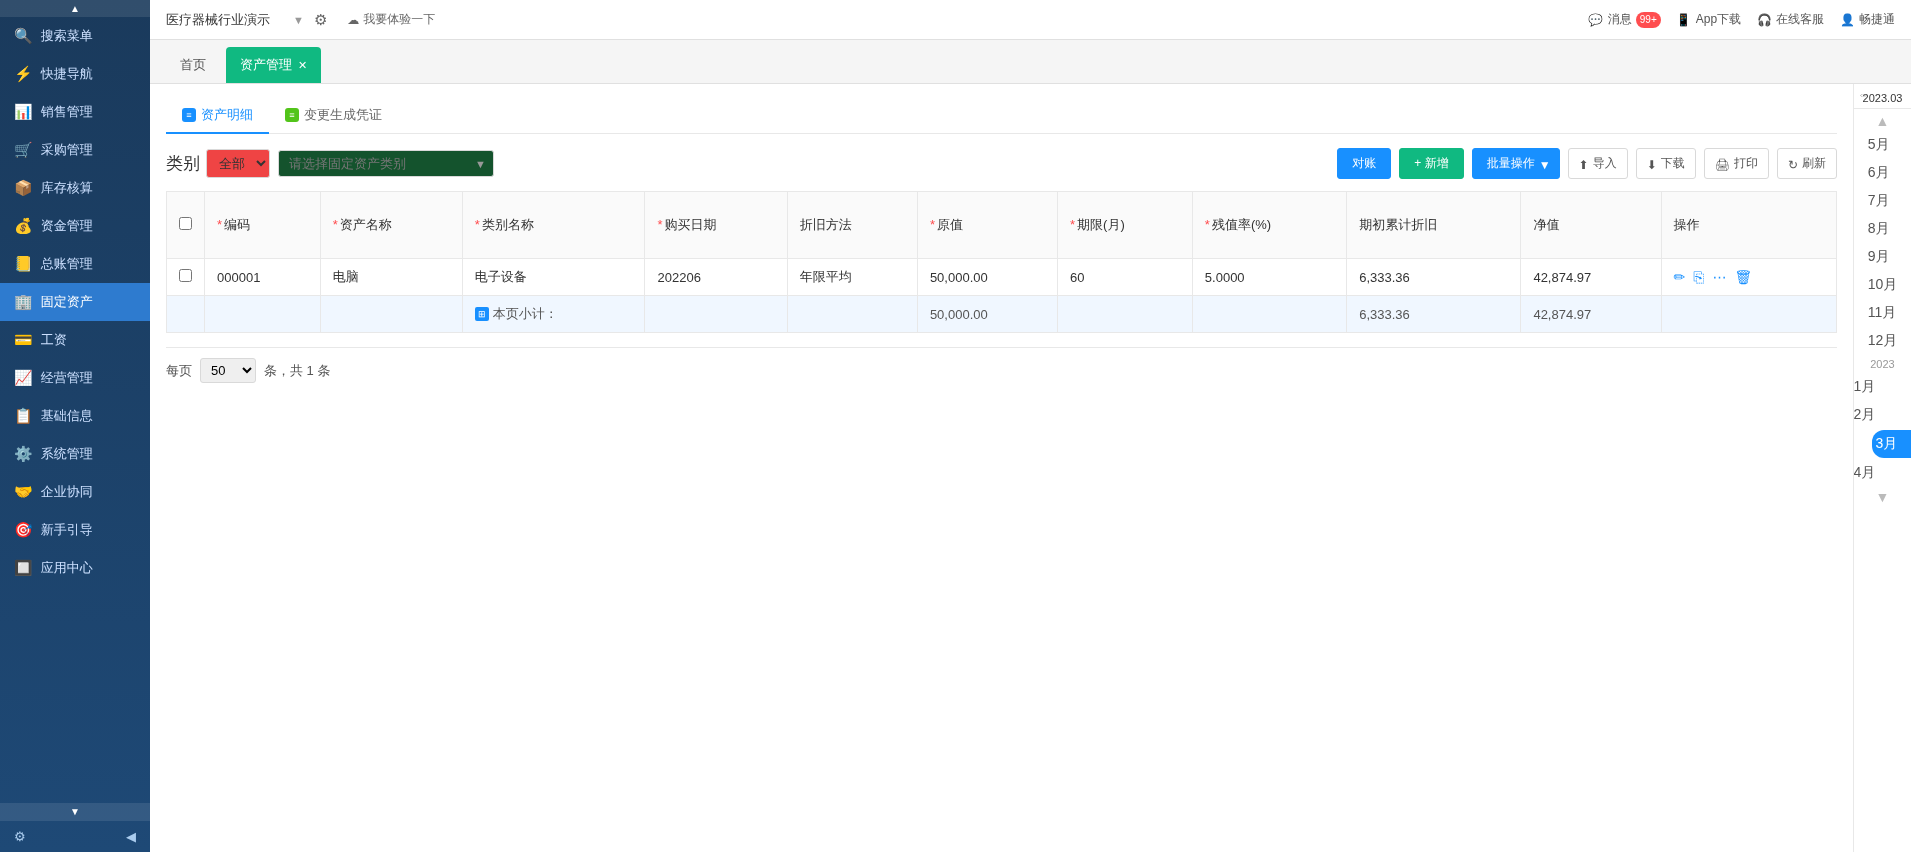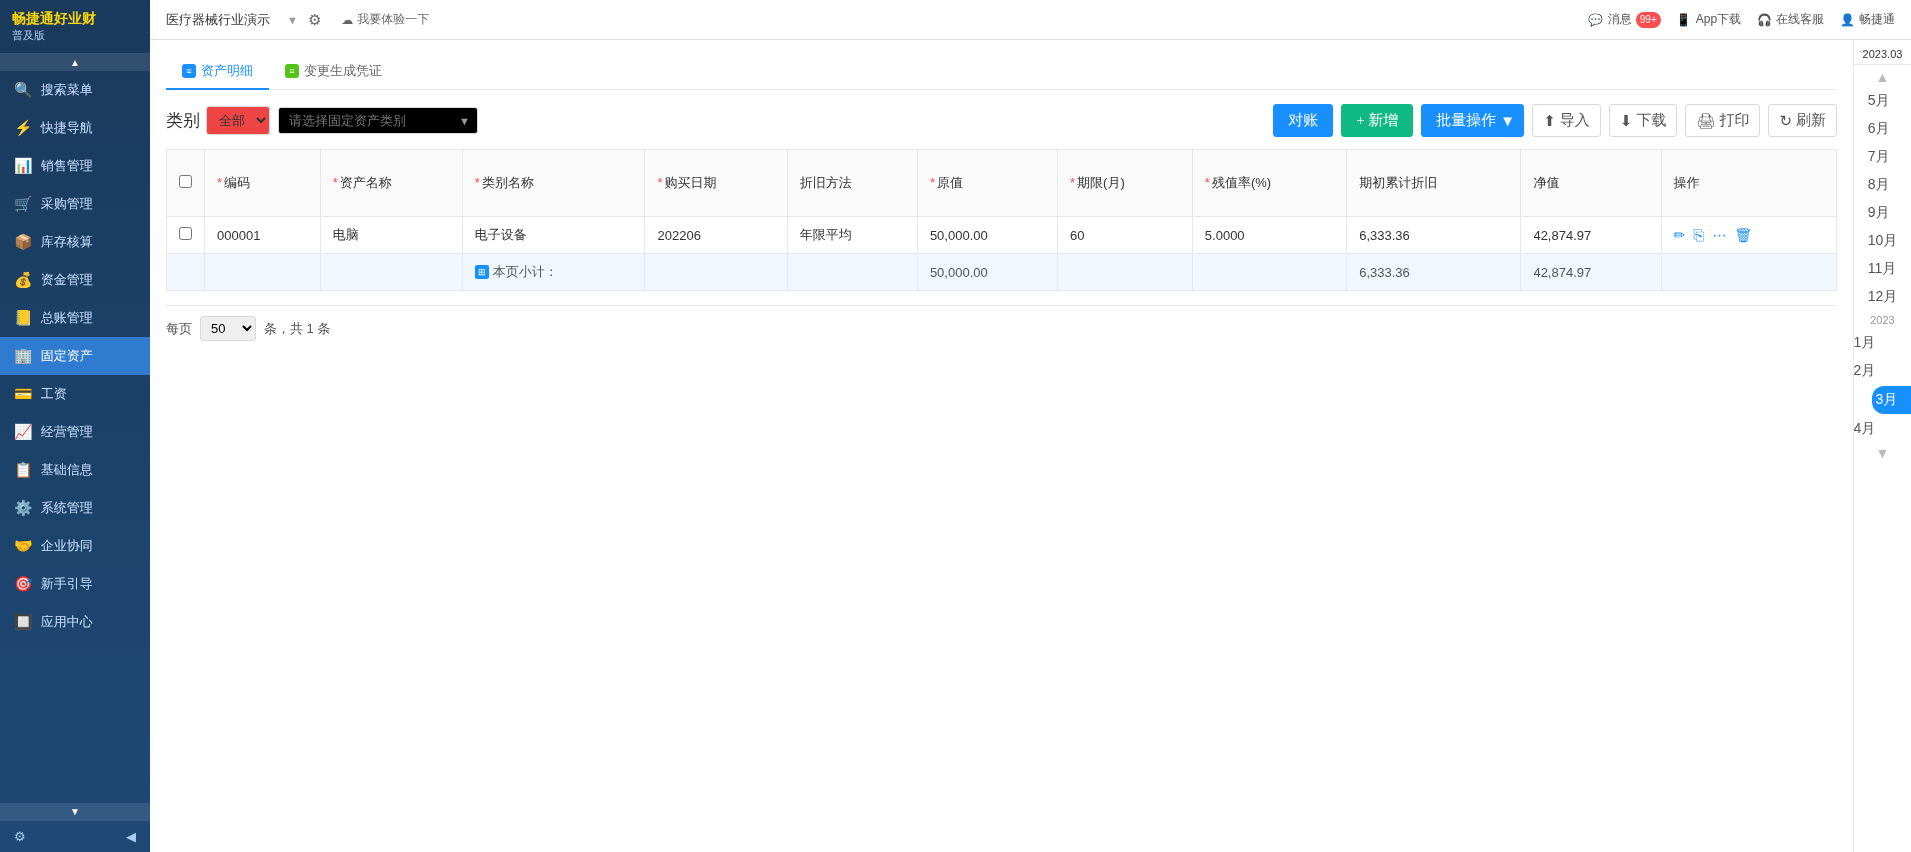--- a/index.html
+++ b/index.html
@@ -77,21 +77,21 @@
       display: flex;
       align-items: center;
       padding: 0 16px;
       gap: 10px;
     }
     .topbar-title {
       font-size: 13px;
       color: #333;
       display: flex;
       align-items: center;
-      gap: 17px;
+      gap: 23px;
     }
     .topbar-title .chevron { color: #999; font-size: 11px; }
     .topbar-gear { color: #666; cursor: pointer; font-size: 15px; }
     .topbar-trial {
       display: flex;
       align-items: center;
       gap: 4px;
       color: #666;
       font-size: 12px;
       margin-left: 10px;
@@ -216,25 +216,24 @@
       align-items: center;
       gap: 8px;
     }
     .btn {
       display: flex;
       align-items: flex-end;
       gap: 4px;
       padding: 6px 14px;
       border-radius: 3px;
       cursor: pointer;
-      font-size: 15px;
+      font-size: 12px;
       border: 1px solid #d9d9d9;
       background: #fff;
       color: #333;
-      font-family: Liberation Serif, serif;
     }
     .btn-primary {
       background: #1890ff;
       border-color: #1890ff;
       color: #fff;
     }
     .btn-success {
       background: #10b981;
       border-color: #10b981;
       color: #fff;
@@ -266,22 +265,22 @@
       color: #333;
       background: #ef4444;
       cursor: pointer;
     }
     .select-input {
       border: 1px solid #d9d9d9;
       border-radius: 3px;
       padding: 5px 28px 5px 10px;
       font-size: 13px;
       color: #999;
-      background: #000000;
-      width: 200px;
+      background: #14532d;
+      width: 216px;
       position: relative;
     }
     .select-input-wrap {
       position: relative;
       display: inline-block;
     }
     .select-input-wrap .chevron {
       position: absolute;
       right: 8px;
       top: 50%;
@@ -419,24 +418,20 @@
       color: #bbb;
       font-size: 14px;
       cursor: pointer;
       padding: 2px;
     }
   </style>
 </head>
 <body>
 
 <div class="sidebar">
-  <div class="sidebar-logo">
-    <div class="logo-title">畅捷通好业财</div>
-    <div class="logo-subtitle">普及版</div>
-  </div>
   <div class="sidebar-scroll-up">▲</div>
   <div class="sidebar-nav" id="sidebar-nav">
       <div class="sidebar-item">
         <span class="item-icon">🔍</span>
         <span>搜索菜单</span>
       </div>
       <div class="sidebar-item">
         <span class="item-icon">⚡</span>
         <span>快捷导航</span>
       </div>
@@ -526,20 +521,29 @@
         <span>🎧</span>
         <span>在线客服</span>
       </div>
       <div class="topbar-right-item">
         <span>👤</span>
         <span>畅捷通</span>
       </div>
     </div>
   </div>
 
+  <div class="tabbar">
+    <div class="tab-item home">
+      <span>首页</span>
+    </div>
+    <div class="tab-item active">
+      <span>资产管理</span>
+      <span class="tab-close">✕</span>
+    </div>
+  </div>
 
   <div class="content">
     <div class="page-content">
 
       <div class="sub-tabs">
         <div class="sub-tab active">
           <span class="icon-dot">≡</span>
           <span>资产明细</span>
         </div>
         <div class="sub-tab sub-tab-voucher">

